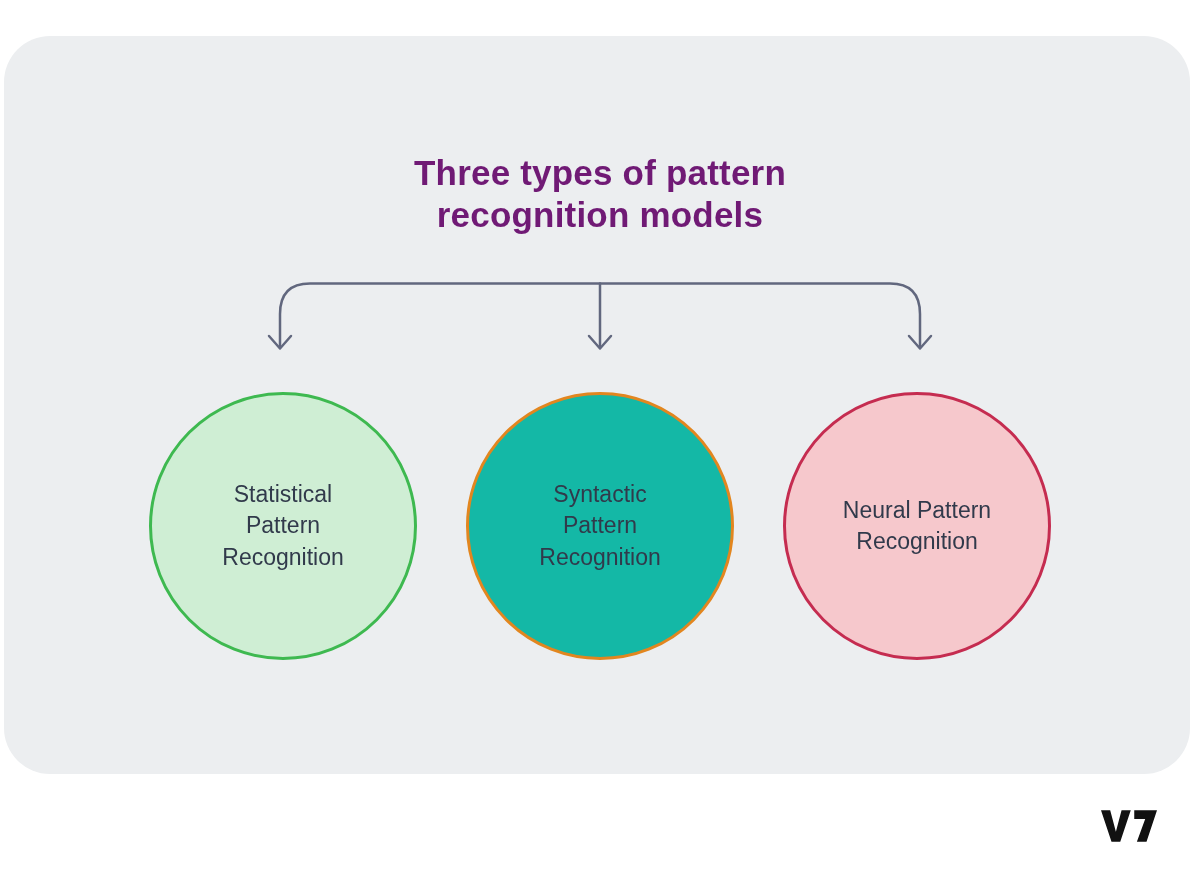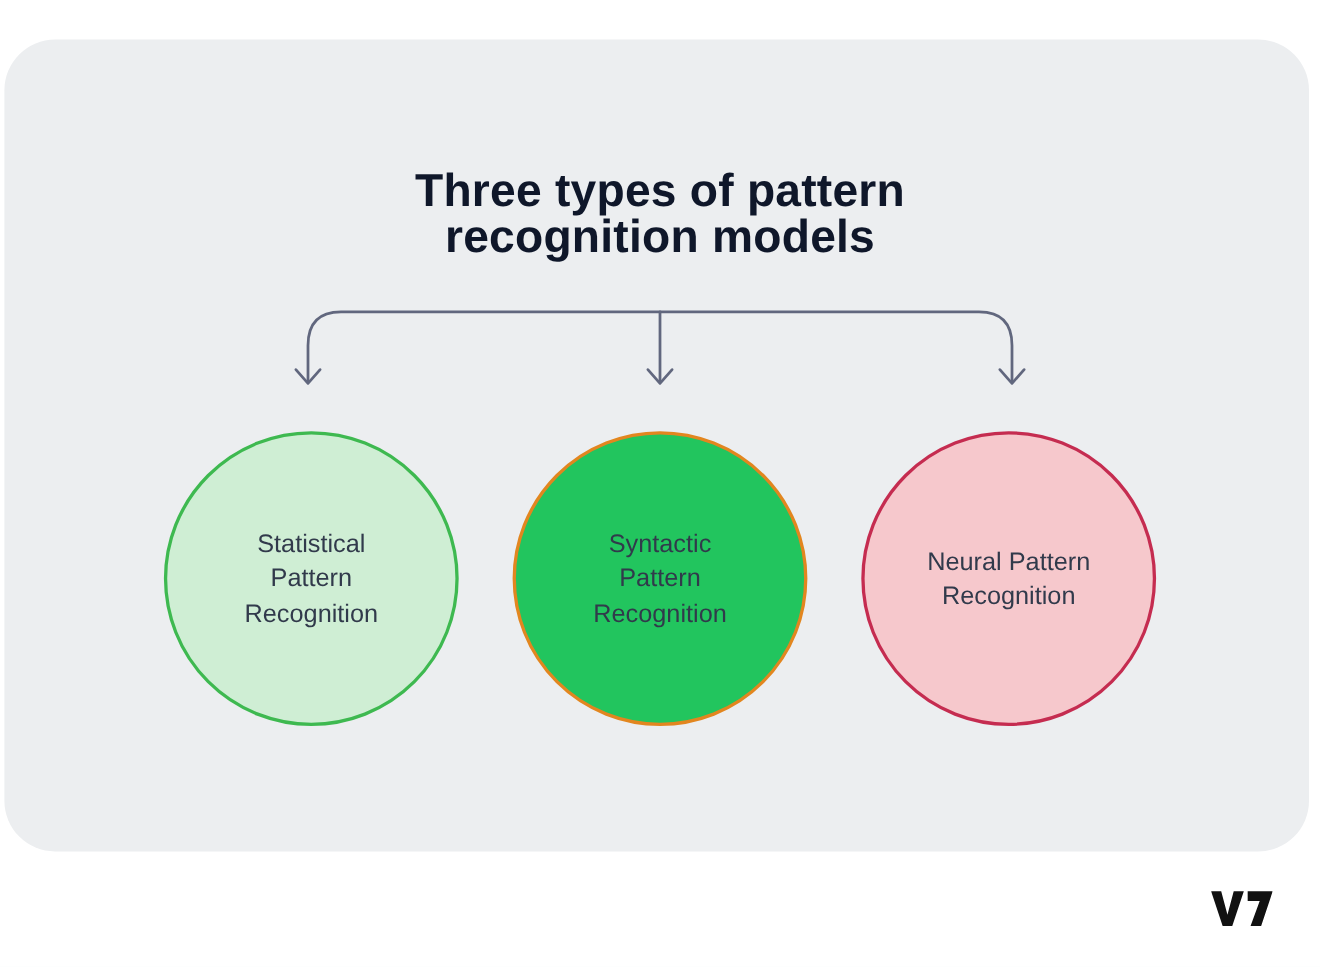--- a/index.html
+++ b/index.html
@@ -22,24 +22,24 @@
     height: 738px;
     background: #eceef0;
     border-radius: 46px;
   }
   .diagram-title {
     position: absolute;
     top: 152px;
     left: 0;
     right: 0;
     text-align: center;
-    font-size: 42px;
+    font-size: 35px;
     line-height: 42px;
     font-weight: 700;
-    color: #0f172a;
+    color: #701a75;
     letter-spacing: 0.2px;
   }
   .diagram-title .title-inner {
     display: inline-block;
     max-width: 460px;
   }
   .connector-svg {
     position: absolute;
     left: 0;
     top: 0;
@@ -95,21 +95,21 @@
 
   <path stroke-width="2.5" stroke-linecap="round" stroke-linejoin="round" d="M 269 336 L 280 348.5 L 291 336" stroke="#61677e"></path>
   <path stroke-width="2.5" stroke-linecap="round" stroke-linejoin="round" d="M 589 336 L 600 348.5 L 611 336" stroke="#61677e"></path>
   <path stroke-width="2.5" stroke-linecap="round" stroke-linejoin="round" d="M 909 336 L 920 348.5 L 931 336" stroke="#61677e"></path>
 </svg>
 
 <div class="node node-0" style="background: rgb(207, 238, 212); border-color: rgb(62, 185, 80);">
   <span class="node-label">Statistical Pattern Recognition</span>
 </div>
 
-<div class="node node-1" style="background: #22c55e; border-color: rgb(226, 134, 31);">
+<div class="node node-1" style="background: #14b8a6; border-color: rgb(226, 134, 31);">
   <span class="node-label">Syntactic Pattern Recognition</span>
 </div>
 
 <div class="node node-2" style="background: rgb(246, 200, 204); border-color: rgb(197, 44, 80);">
   <span class="node-label">Neural Pattern Recognition</span>
 </div>
 
 <svg class="logo" viewBox="0 0 64 36" xmlns="http://www.w3.org/2000/svg" aria-label="V7">
   <polygon points="0,0 10.5,0 17,24.5 23.5,0 34,0 22,36 12,36" fill="#111111"></polygon>
   <polygon points="38,0 64,0 52,36 41,36 50.5,10 38,10" fill="#111111"></polygon>

